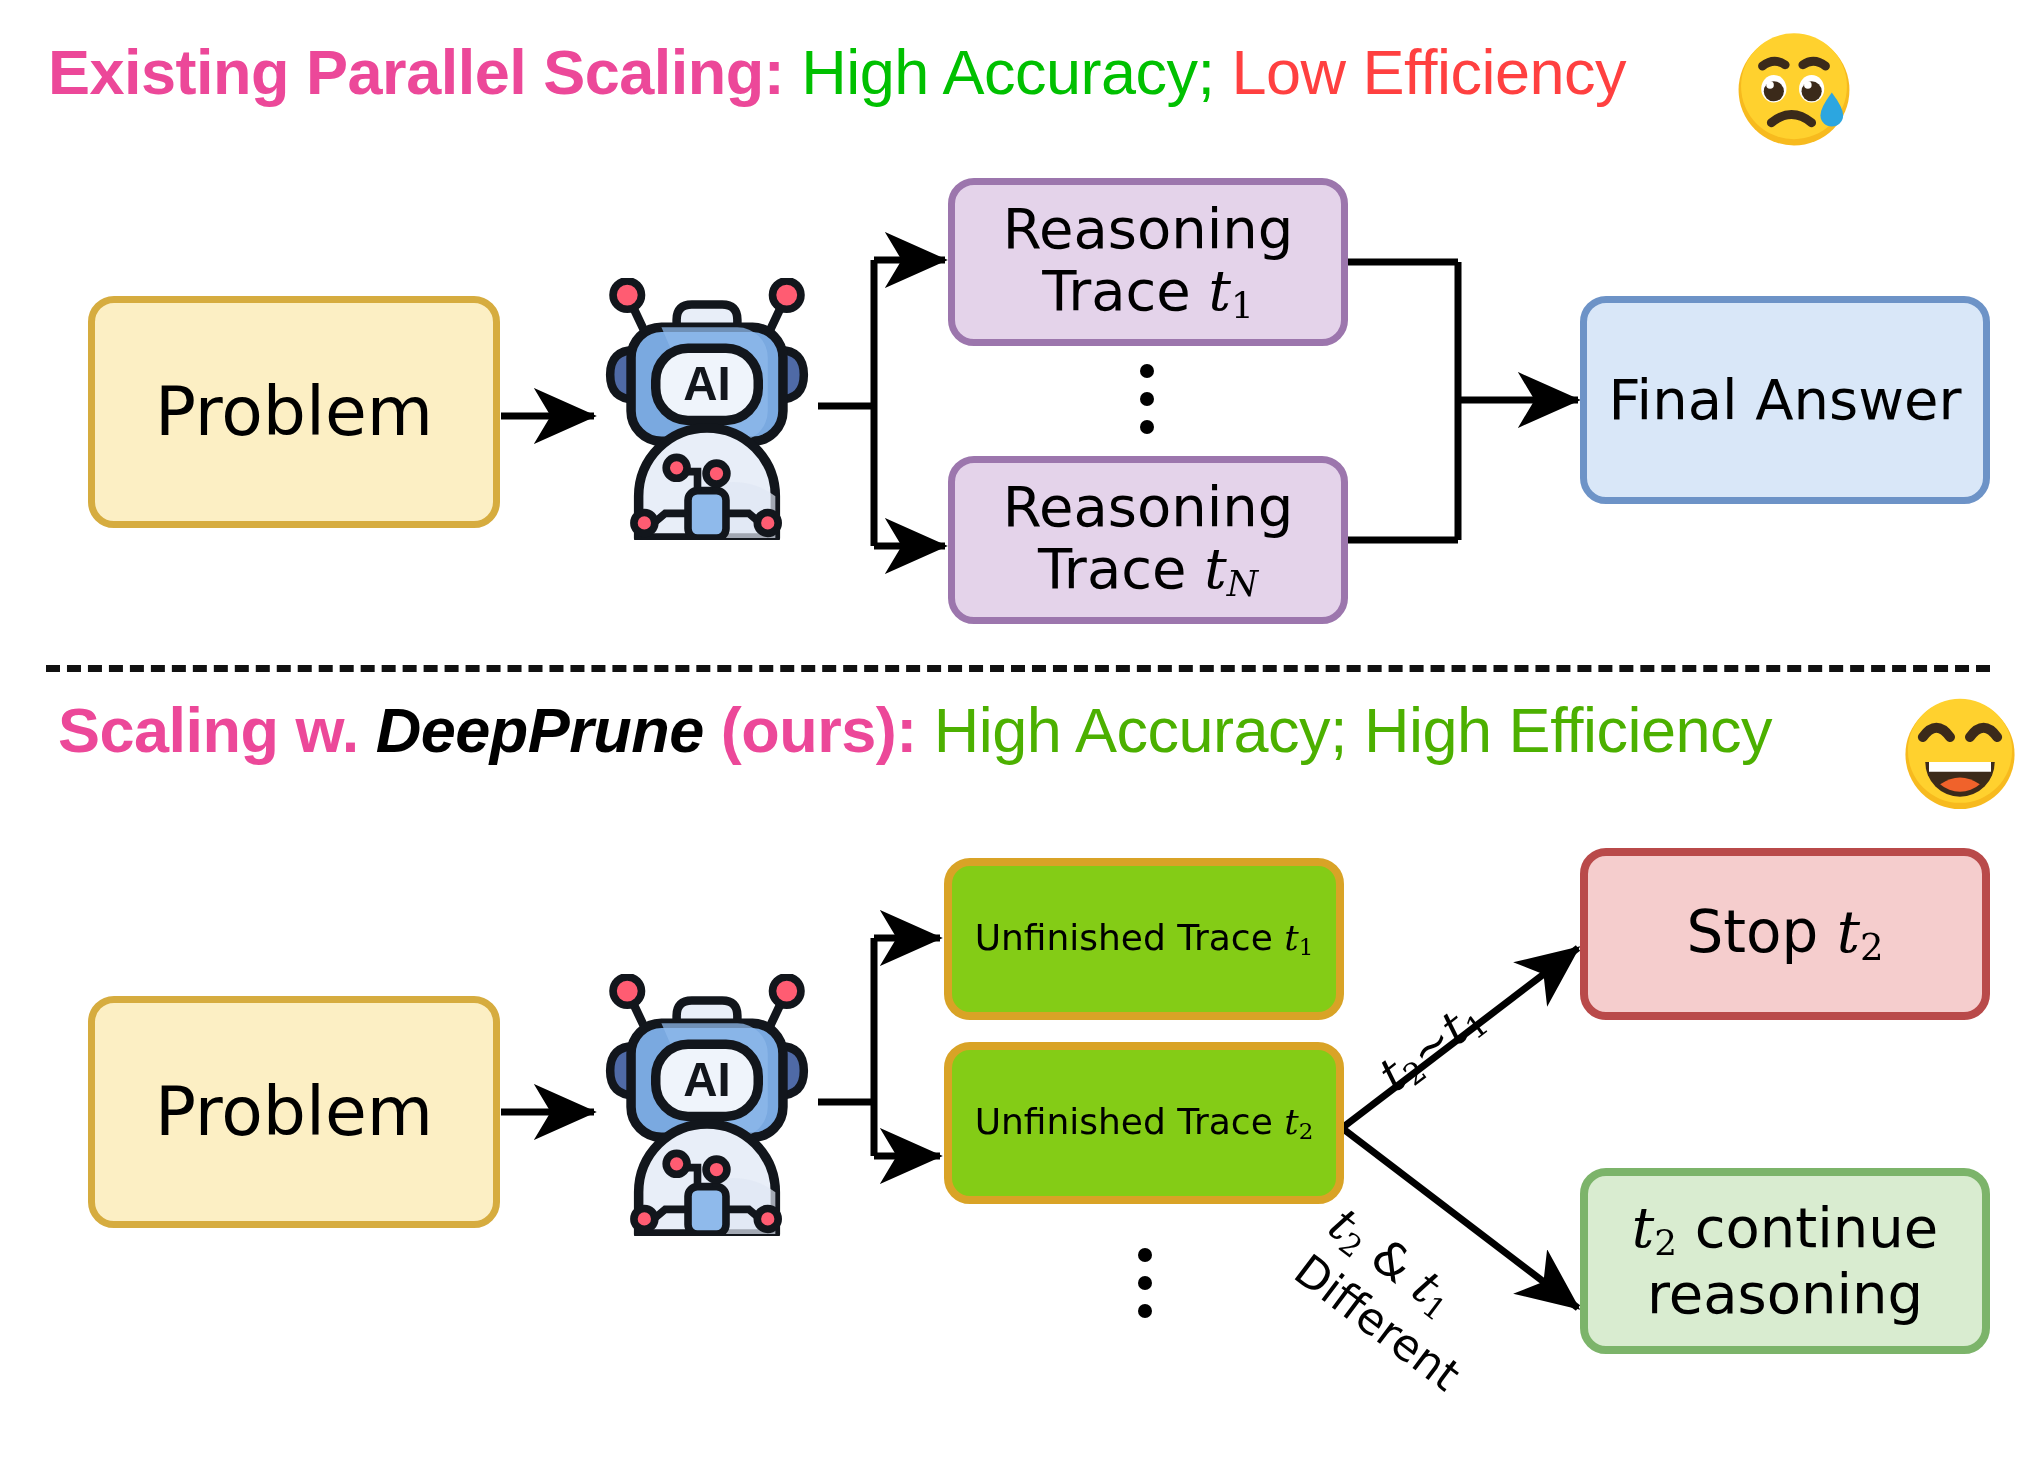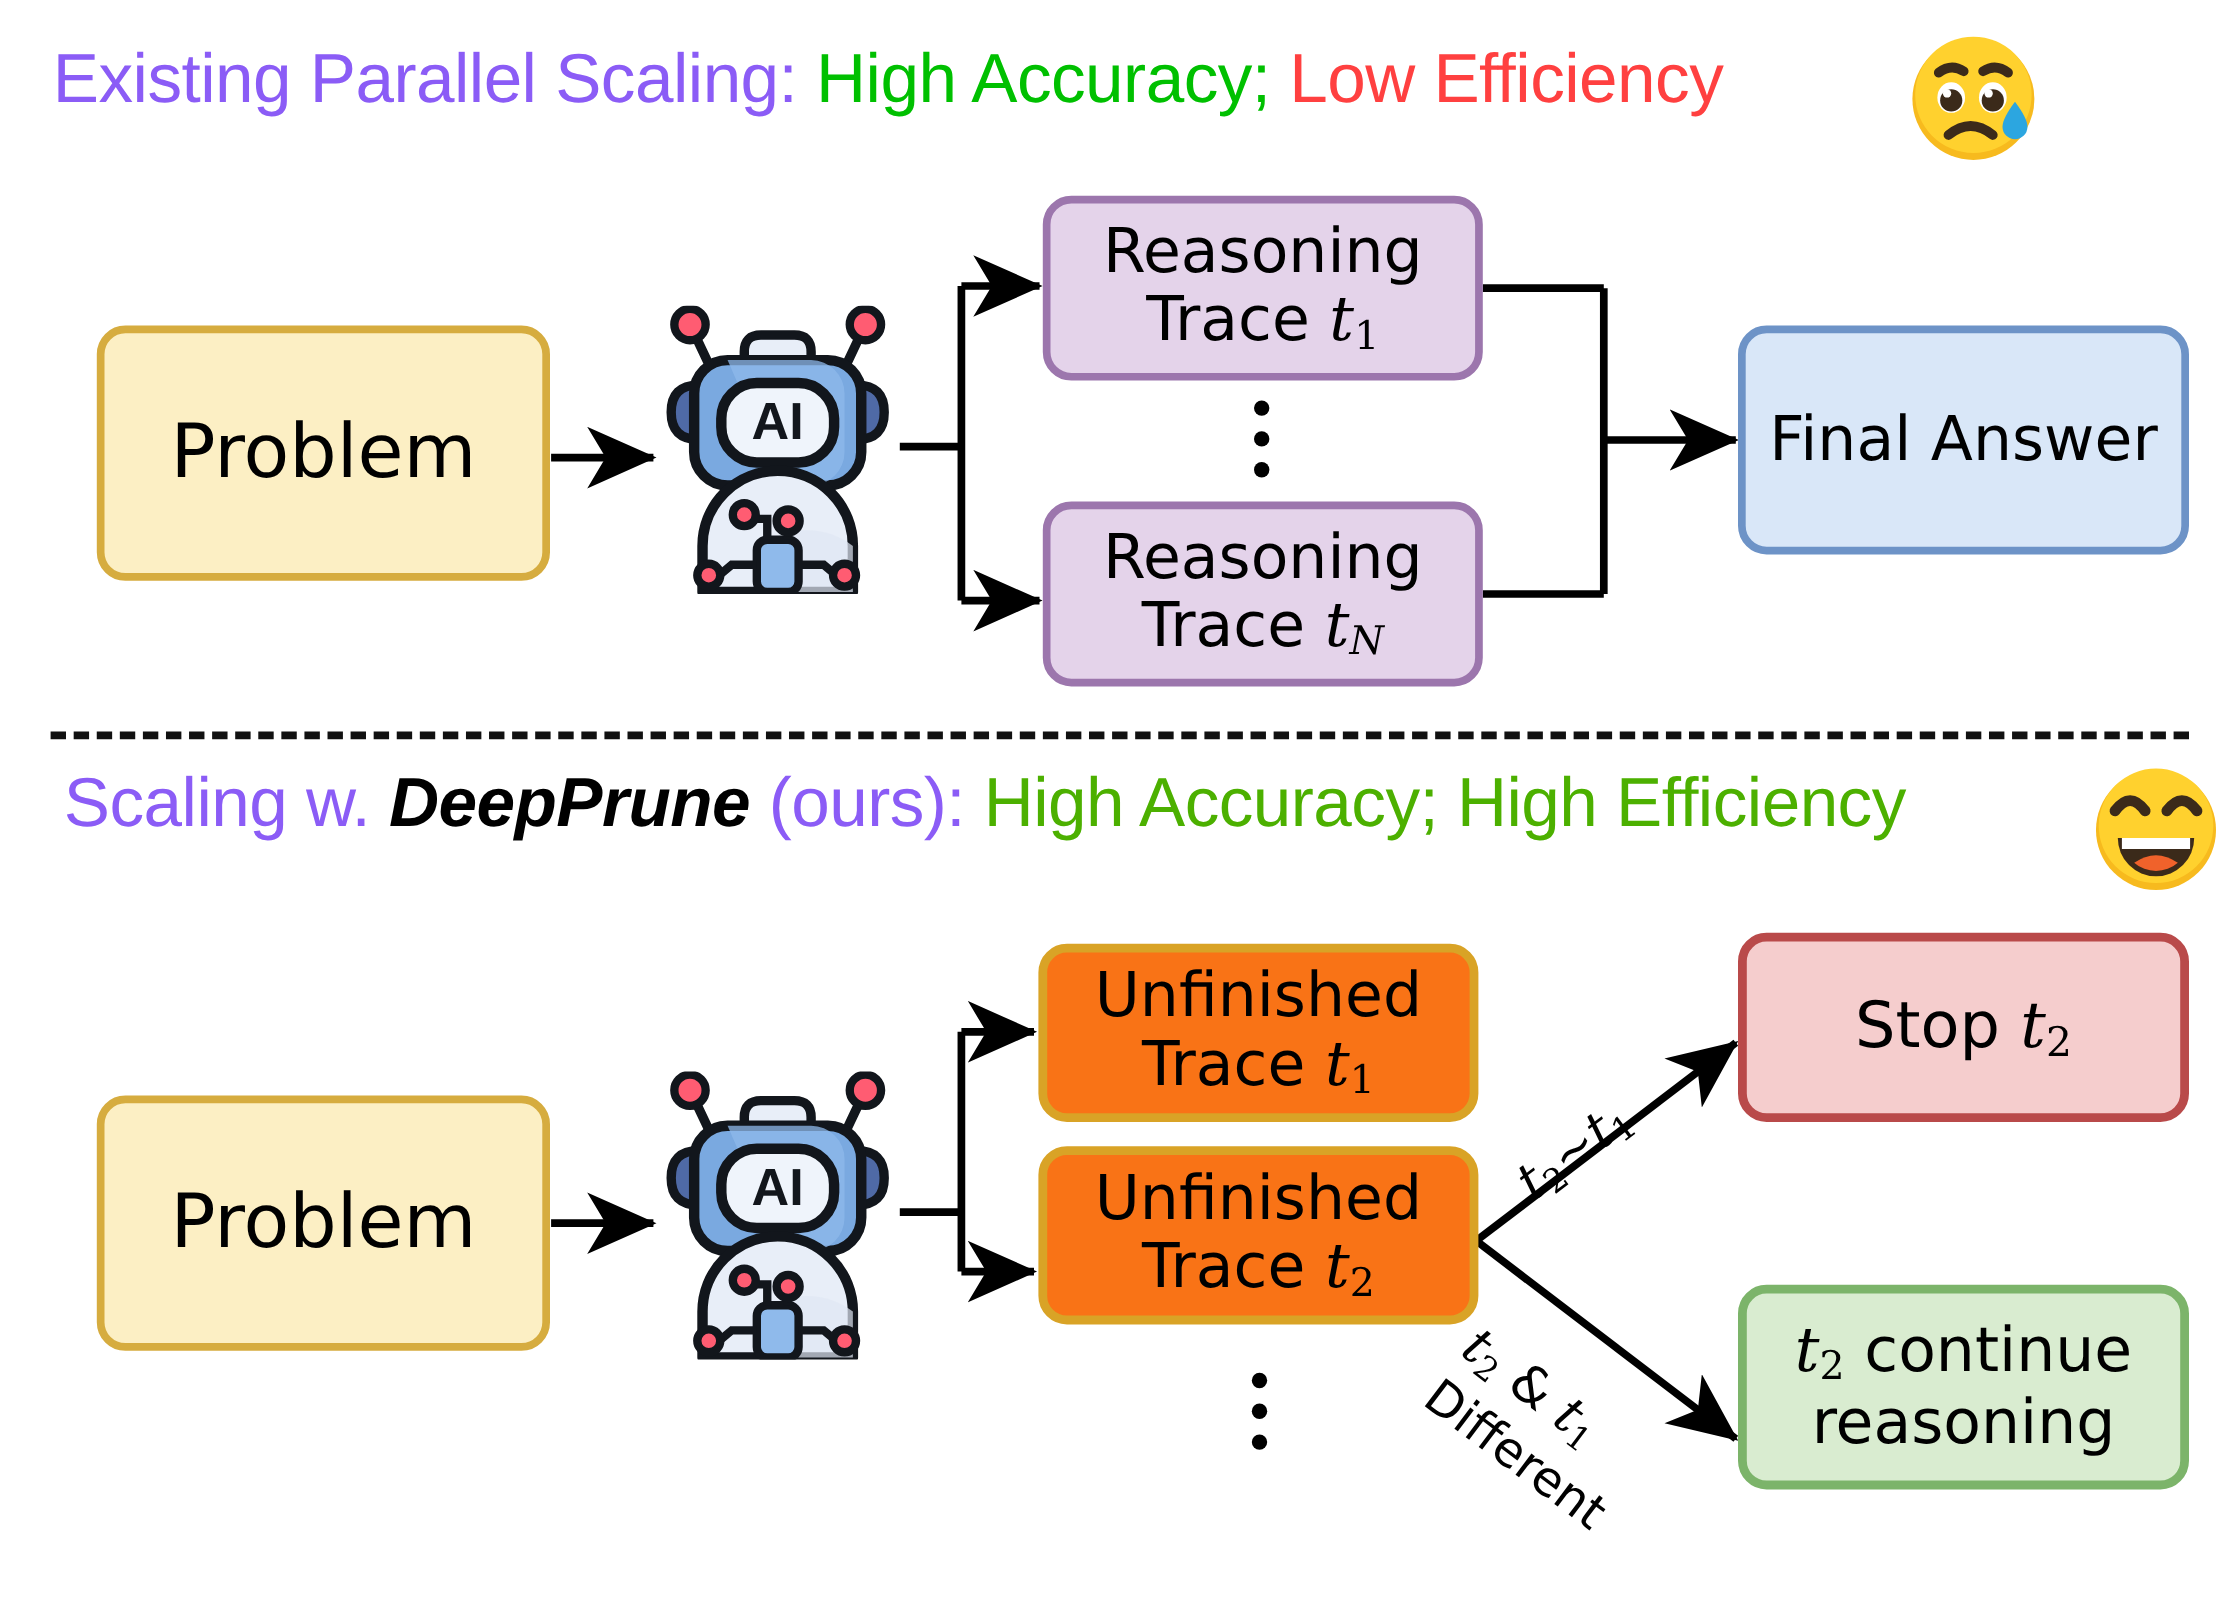--- a/index.html
+++ b/index.html
@@ -22,21 +22,21 @@
   
   .header {
     position: absolute;
     white-space: nowrap;
     font-family: "Liberation Sans", sans-serif;
     font-size: 63px;
     font-weight: 400;
     color: #000000;
     letter-spacing: -0.5px;
   }
-  .header .plain { color: #8b5cf6; }
+  .header .plain { color: #ec4899; font-weight: bold; }
   .header .ital  { font-style: italic; font-weight: 700; }
   .header .accent-green { color: #00c000; }
   .header .accent-red   { color: #ff4040; }
   .header .accent-green2{ color: #4cb000; }
 
   .emoji-face {
     position: absolute;
   }
 
   
@@ -76,24 +76,24 @@
     border-width: 7px;
     font-size: 56px;
   }
   .node-final {
     background: #d9e7f8;
     border-color: #6d93c7;
     border-width: 7px;
     font-size: 56px;
   }
   .node-unfinished {
-    background: #f97316;
+    background: #84cc16;
     border-color: #d9a326;
     border-width: 8px;
-    font-size: 56px;
+    font-size: 36px;
   }
   .node-stop {
     background: #f5cdcd;
     border-color: #b94a4a;
     border-width: 8px;
     font-size: 58px;
   }
   .node-continue {
     background: #d9ecd0;
     border-color: #7cb46a;

